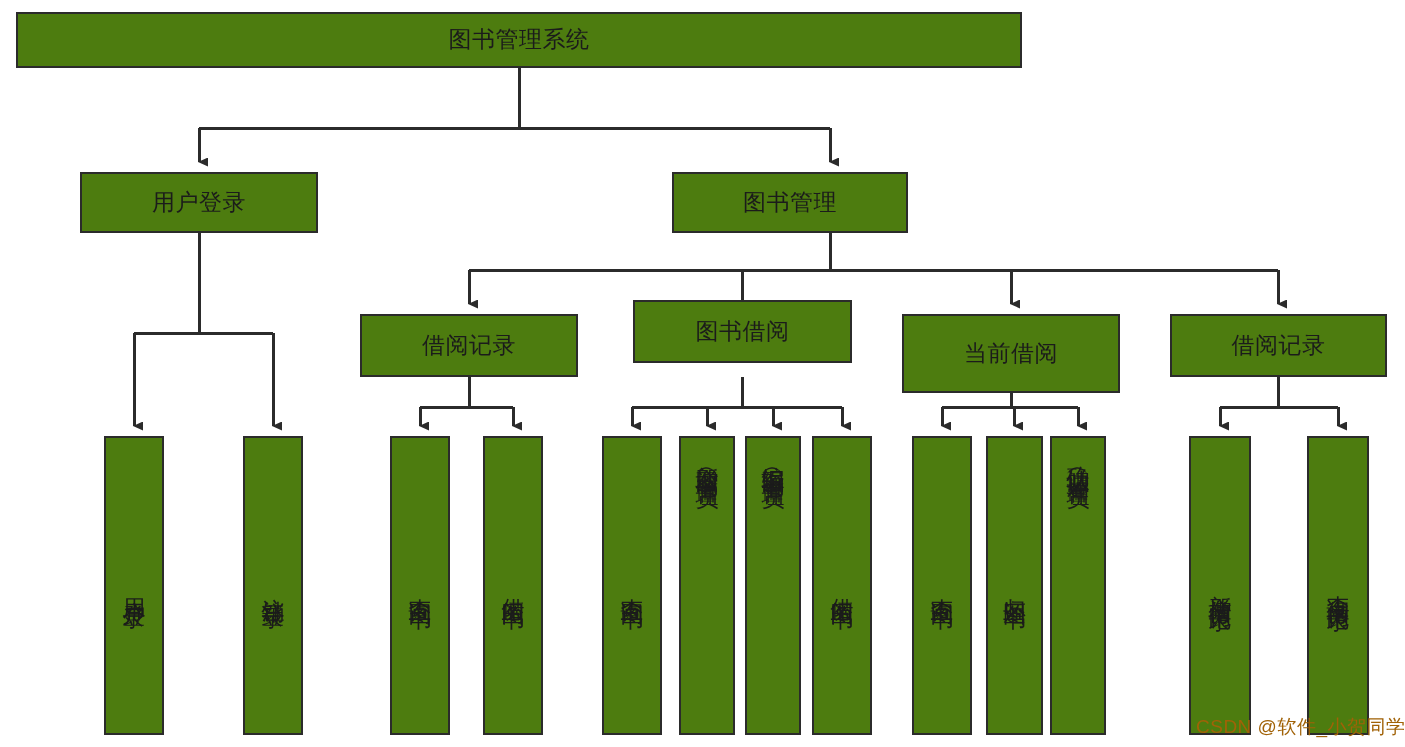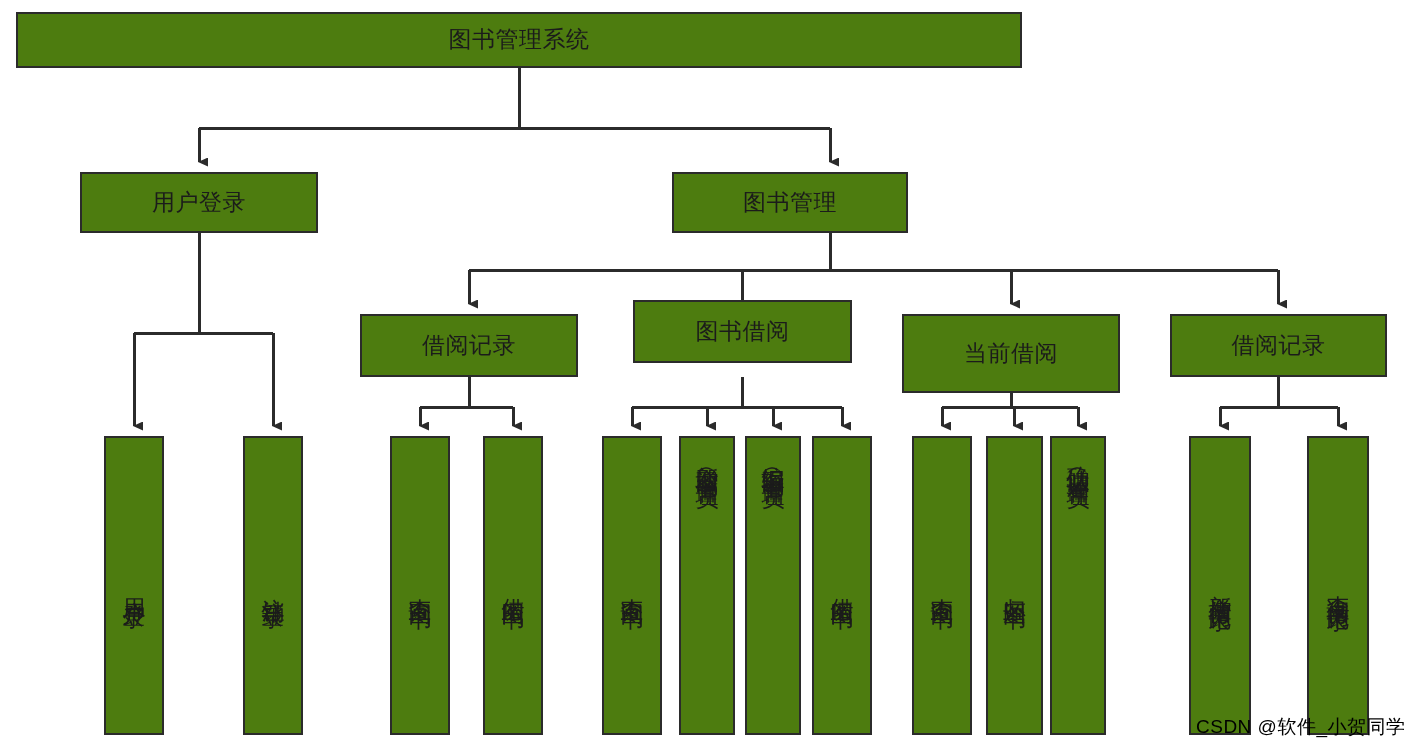--- a/index.html
+++ b/index.html
@@ -58,21 +58,21 @@
   .leaf-top {
     align-items: flex-start;
     padding-top: 10px;
   }
   .leaf-mid {
     align-items: center;
   }
   .watermark {
     position: absolute;
     font-size: 19px;
-    color: #000000;
+    color: #a16207;
     white-space: nowrap;
     letter-spacing: 0.5px;
     font-family: "Liberation Sans", "DejaVu Sans", sans-serif;
   }
 </style>
 </head>
 <body>
 
 <div id="diagram-canvas">
 

